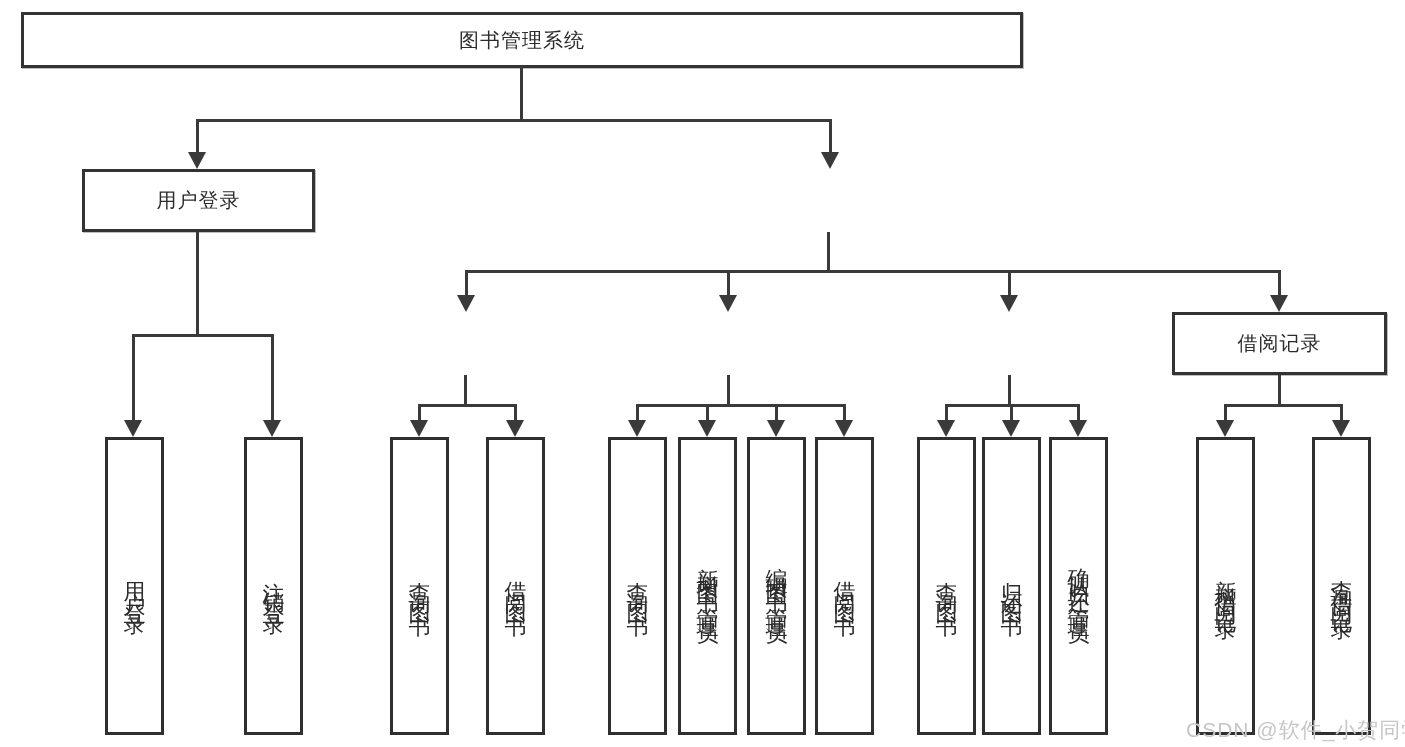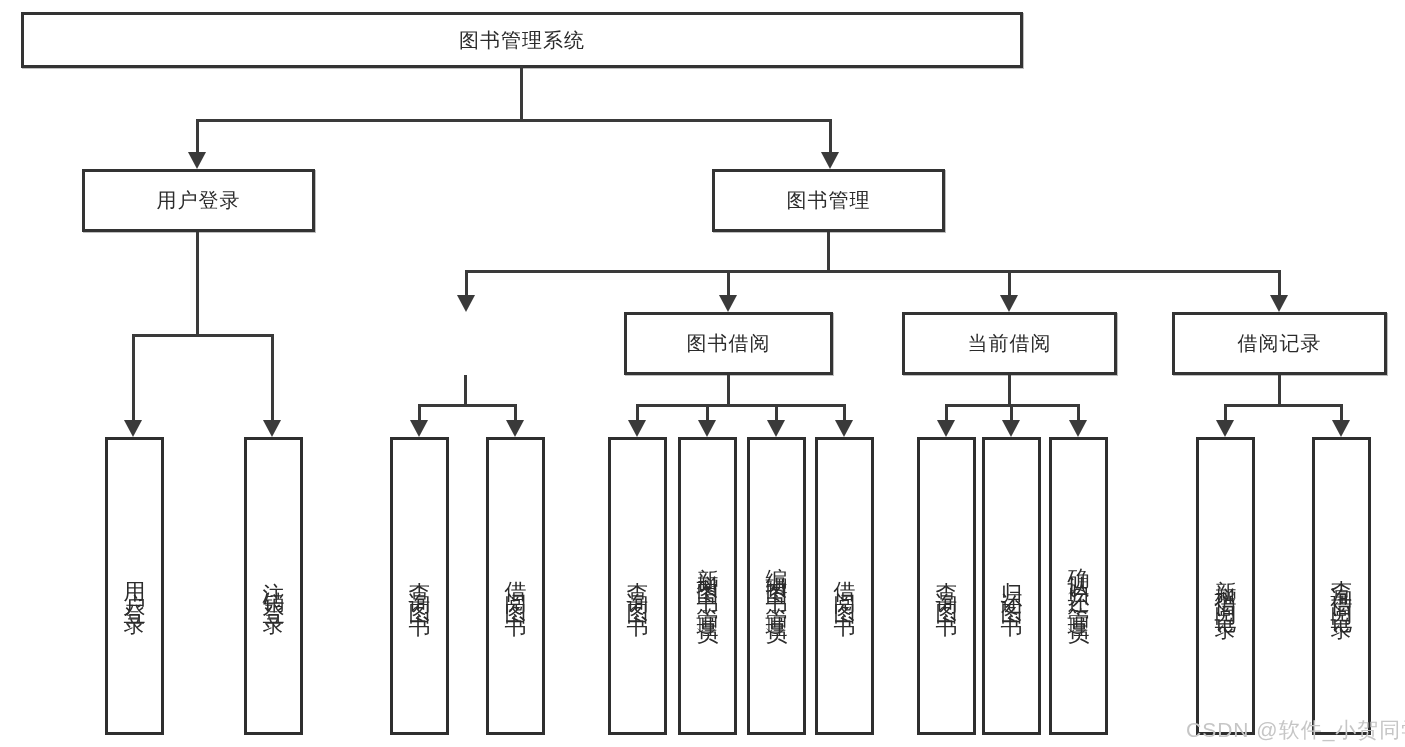--- a/index.html
+++ b/index.html
@@ -78,48 +78,39 @@
   <div class="vline" style="left:520px; top:66px; height:54px;"></div>
   <div class="hline" style="left:196px; top:119px; width:636px;"></div>
   <div class="vline" style="left:196px; top:119px; height:34px;"></div>
   <div class="arrowhead" style="left:188px; top:152px;"></div>
   <div class="vline" style="left:829px; top:119px; height:34px;"></div>
   <div class="arrowhead" style="left:821px; top:152px;"></div>
 
   <div class="hbox" style="left:82px; top:169px; width:233px; height:63px;">
     <span>用户登录</span>
   </div>
-  <div class="hbox" style="left:712px; top:169px; width:233px; height:63px;">
-    <span>图书管理</span>
-  </div>
 
   <div class="vline" style="left:196px; top:232px; height:104px;"></div>
   <div class="hline" style="left:132px; top:334px; width:142px;"></div>
   <div class="vline" style="left:132px; top:334px; height:88px;"></div>
   <div class="arrowhead" style="left:124px; top:420px;"></div>
   <div class="vline" style="left:271px; top:334px; height:88px;"></div>
   <div class="arrowhead" style="left:263px; top:420px;"></div>
 
   <div class="vline" style="left:827px; top:232px; height:40px;"></div>
   <div class="hline" style="left:465px; top:270px; width:816px;"></div>
   <div class="vline" style="left:465px; top:270px; height:26px;"></div>
   <div class="arrowhead" style="left:457px; top:295px;"></div>
   <div class="vline" style="left:727px; top:270px; height:26px;"></div>
   <div class="arrowhead" style="left:719px; top:295px;"></div>
   <div class="vline" style="left:1008px; top:270px; height:26px;"></div>
   <div class="arrowhead" style="left:1000px; top:295px;"></div>
   <div class="vline" style="left:1278px; top:270px; height:26px;"></div>
   <div class="arrowhead" style="left:1270px; top:295px;"></div>
 
-  <div class="hbox" style="left:624px; top:312px; width:209px; height:63px;">
-    <span>图书借阅</span>
-  </div>
-  <div class="hbox" style="left:902px; top:312px; width:215px; height:63px;">
-    <span>当前借阅</span>
-  </div>
   <div class="hbox" style="left:1172px; top:312px; width:215px; height:63px;">
     <span>借阅记录</span>
   </div>
 
   <div class="vline" style="left:464px; top:375px; height:31px;"></div>
   <div class="hline" style="left:418px; top:404px; width:99px;"></div>
   <div class="vline" style="left:418px; top:404px; height:18px;"></div>
   <div class="arrowhead" style="left:410px; top:420px;"></div>
   <div class="vline" style="left:514px; top:404px; height:18px;"></div>
   <div class="arrowhead" style="left:506px; top:420px;"></div>

